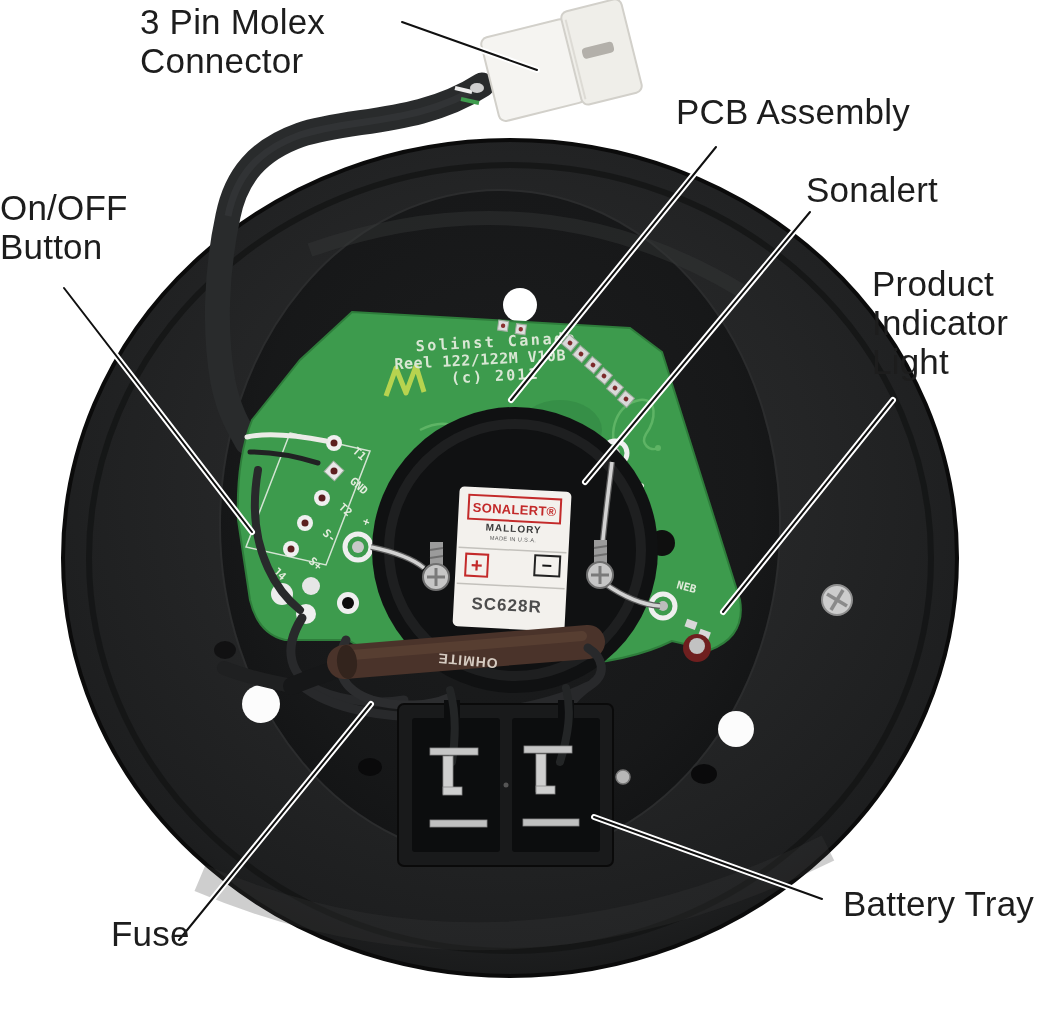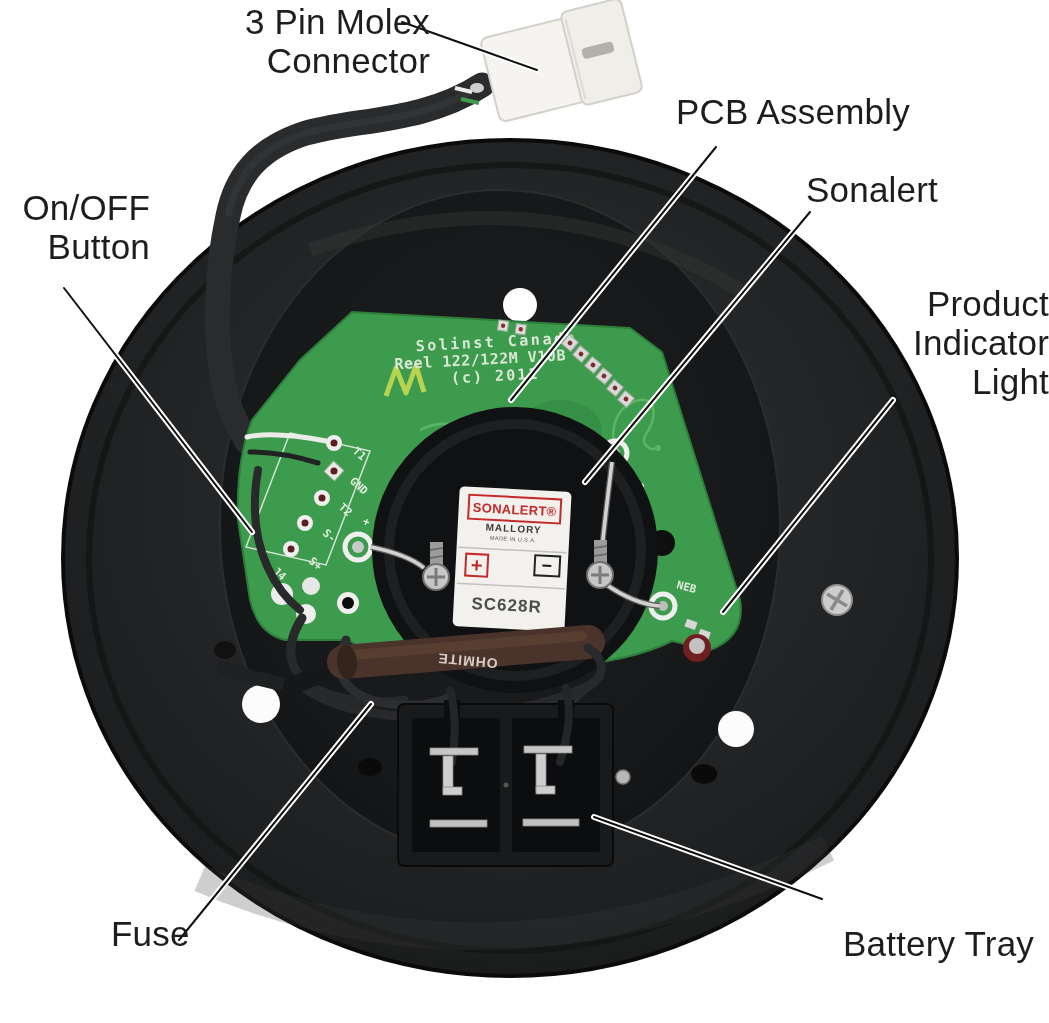--- a/index.html
+++ b/index.html
@@ -1,21 +1,21 @@
 <!DOCTYPE html>
 <html><head>
 <meta charset="utf-8">
 <style>
   html,body{margin:0;padding:0;background:#ffffff;}
   #stage{position:relative;width:1049px;height:1023px;background:#ffffff;overflow:hidden;
          font-family:"Liberation Sans",sans-serif;}
   #stage svg{position:absolute;left:0;top:0;}
   .callout{position:absolute;color:#1d1d1d;font-size:35px;line-height:1.12;
            white-space:pre-line;letter-spacing:.2px;}
-  .center{text-align:right;}
+  .center{text-align:left;}
   .silk{font-family:"DejaVu Sans Mono",monospace;fill:#d9e7d4;font-weight:bold;}
   .padlbl{font-family:"DejaVu Sans Mono",monospace;fill:#e2ecdc;font-weight:bold;font-size:11px;}
   .leader-w{stroke:#ffffff;stroke-width:6;stroke-linecap:round;}
   .leader-b{stroke:#101010;stroke-width:2;stroke-linecap:round;}
 </style>
 </head>
 <body>
 
 <div id="stage">
 
@@ -295,19 +295,19 @@
     </g>
   </g>
 </svg>
 
 <div class="callout center" style="left:140px;top:2px;width:290px;">3 Pin Molex
 Connector</div>
 <div class="callout center" style="left:0px;top:188px;width:150px;">On/OFF
 Button</div>
 <div class="callout" style="left:806px;top:170px;width:170px;">Sonalert</div>
 <div class="callout" style="left:676px;top:92px;width:270px;">PCB Assembly</div>
-<div class="callout center" style="left:872px;top:284px;width:177px;">Product
+<div class="callout center" style="left:872px;top:264px;width:177px;">Product
 Indicator
 Light</div>
-<div class="callout" style="left:843px;top:884px;width:206px;margin-top:40px;">Battery Tray</div>
+<div class="callout" style="left:843px;top:884px;width:206px;">Battery Tray</div>
 <div class="callout" style="left:111px;top:914px;width:110px;">Fuse</div>
 
 </div>
 
 </body></html>

